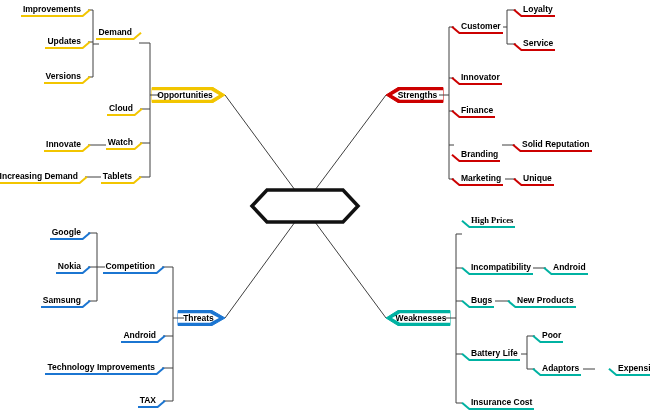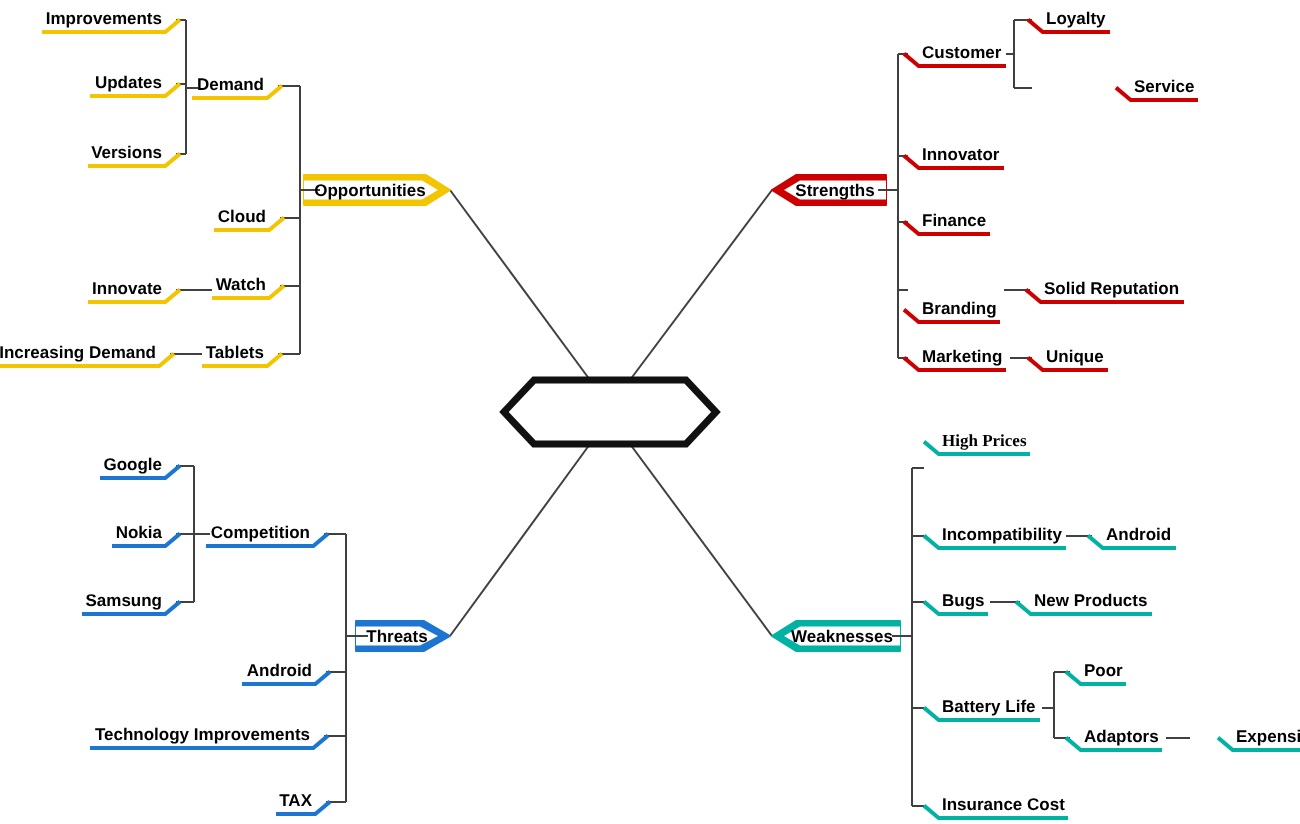--- a/index.html
+++ b/index.html
@@ -142,30 +142,30 @@
 
 
   <div class="banner-label" style="left:150px;top:88px;width:70px;">Opportunities</div>
   <div class="banner-label" style="left:390px;top:88px;width:55px;">Strengths</div>
   <div class="banner-label" style="left:176px;top:311px;width:45px;">Threats</div>
   <div class="banner-label" style="left:390px;top:311px;width:62px;">Weaknesses</div>
 
   <div class="topic c-opp t-r" style="right:567px;bottom:395px;">Improvements</div>
   <div class="topic c-opp t-r" style="right:567px;bottom:363px;">Updates</div>
   <div class="topic c-opp t-r" style="right:567px;bottom:328px;">Versions</div>
-  <div class="topic c-opp t-r" style="right:516px;bottom:362px;margin-top:32px;">Demand</div>
+  <div class="topic c-opp t-r" style="right:516px;bottom:372px;margin-top:32px;">Demand</div>
   <div class="topic c-opp t-r" style="right:515px;bottom:296px;">Cloud</div>
   <div class="topic c-opp t-r" style="right:515px;bottom:262px;">Watch</div>
   <div class="topic c-opp t-r" style="right:567px;bottom:260px;">Innovate</div>
   <div class="topic c-opp t-r" style="right:516px;bottom:228px;">Tablets</div>
   <div class="topic c-opp t-r" style="right:570px;bottom:228px;">Increasing Demand</div>
 
   <div class="topic c-str t-l" style="left:459px;bottom:378px;">Customer</div>
   <div class="topic c-str t-l" style="left:521px;bottom:395px;">Loyalty</div>
-  <div class="topic c-str t-l" style="left:521px;bottom:361px;margin-left:44px;">Service</div>
+  <div class="topic c-str t-l" style="left:521px;bottom:361px;">Service</div>
   <div class="topic c-str t-l" style="left:459px;bottom:327px;">Innovator</div>
   <div class="topic c-str t-l" style="left:459px;bottom:294px;">Finance</div>
   <div class="topic c-str t-l" style="left:459px;bottom:250px;">Branding</div>
   <div class="topic c-str t-l" style="left:520px;bottom:260px;">Solid Reputation</div>
   <div class="topic c-str t-l" style="left:459px;bottom:226px;">Marketing</div>
   <div class="topic c-str t-l" style="left:521px;bottom:226px;">Unique</div>
 
   <div class="topic c-thr t-r" style="right:493px;bottom:138px;">Competition</div>
   <div class="topic c-thr t-r" style="right:567px;bottom:172px;">Google</div>
   <div class="topic c-thr t-r" style="right:567px;bottom:138px;">Nokia</div>

